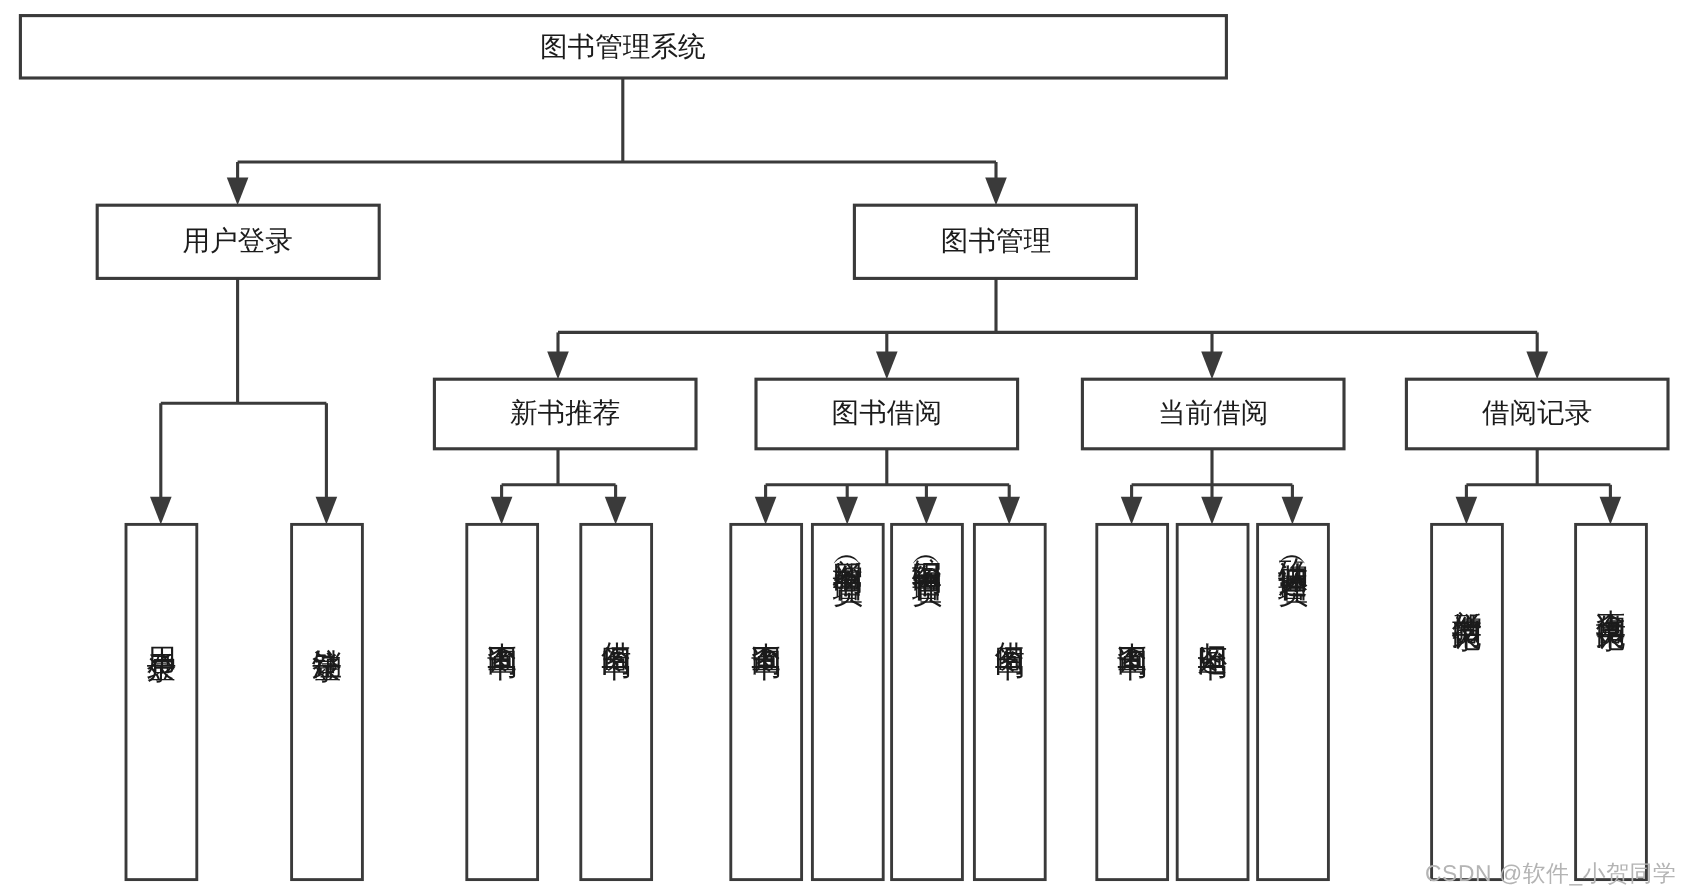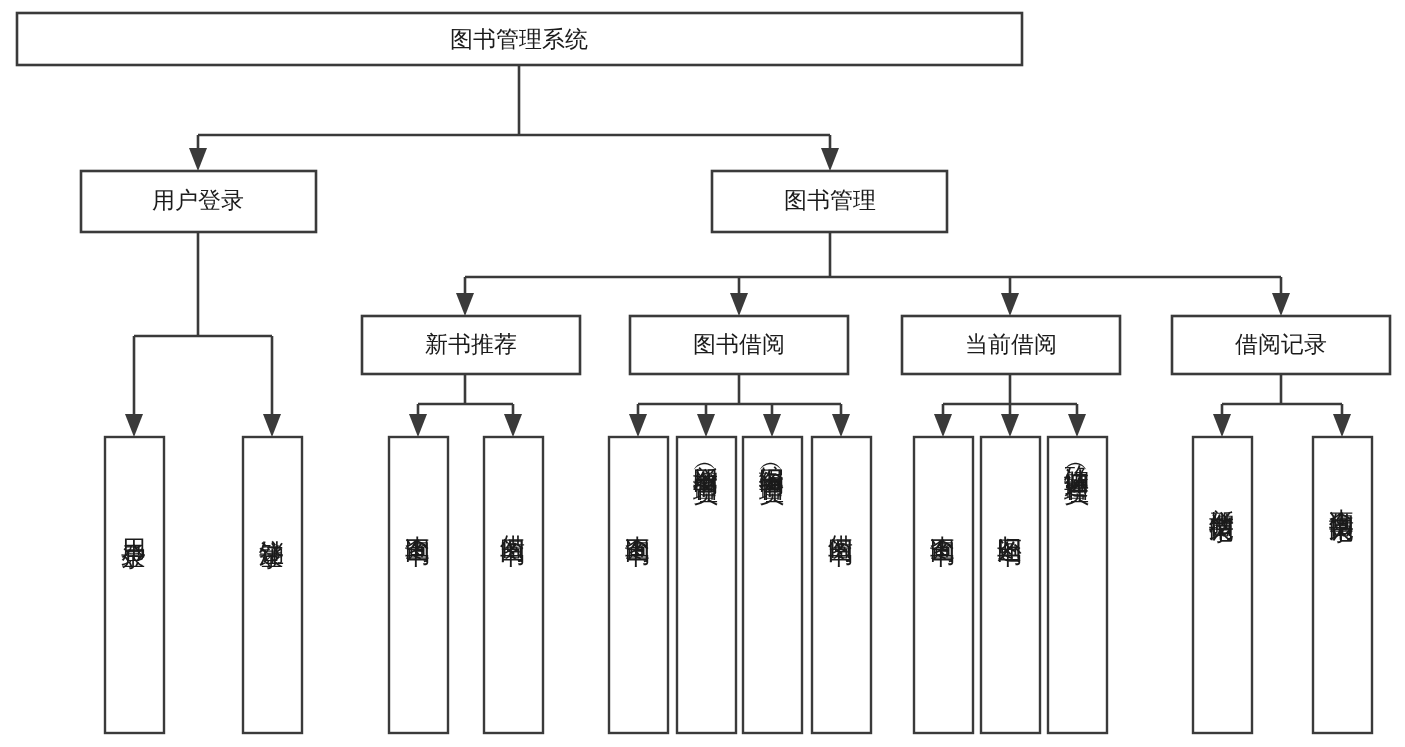--- a/index.html
+++ b/index.html
@@ -214,14 +214,15 @@
   <div class="leaf-label" style="left:772px; top:445px;">编辑图书（管理员）</div>
   <div class="leaf-label" style="left:841px; top:515px;">借阅图书</div>
 
   <div class="leaf-label" style="left:943px; top:515px;">查询图书</div>
   <div class="leaf-label" style="left:1010px; top:515px;">归还图书</div>
   <div class="leaf-label" style="left:1077px; top:445px;">确认归还（管理员）</div>
 
   <div class="leaf-label" style="left:1222px; top:488px;">新增借阅记录</div>
   <div class="leaf-label" style="left:1342px; top:488px;">查询借阅记录</div>
 
+  <div class="watermark">CSDN @软件_小贺同学</div>
 
 </div>
 
 </body></html>

